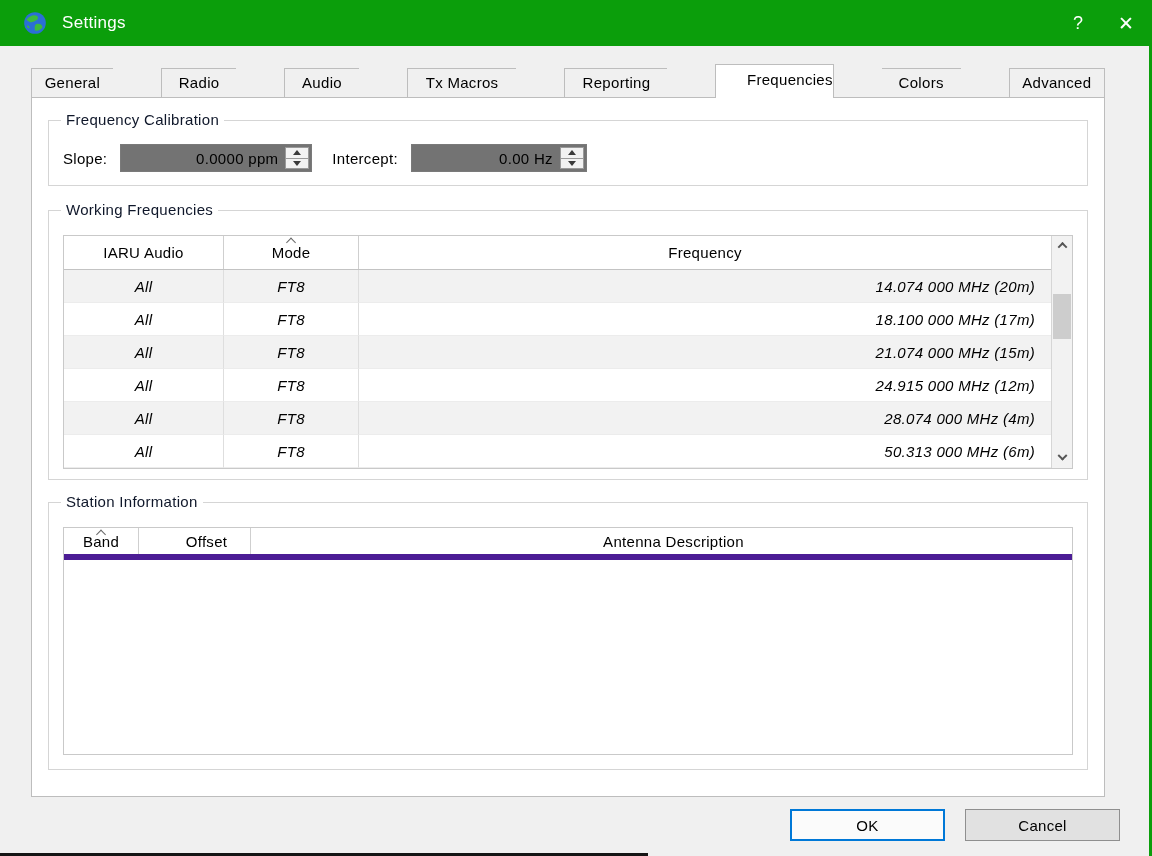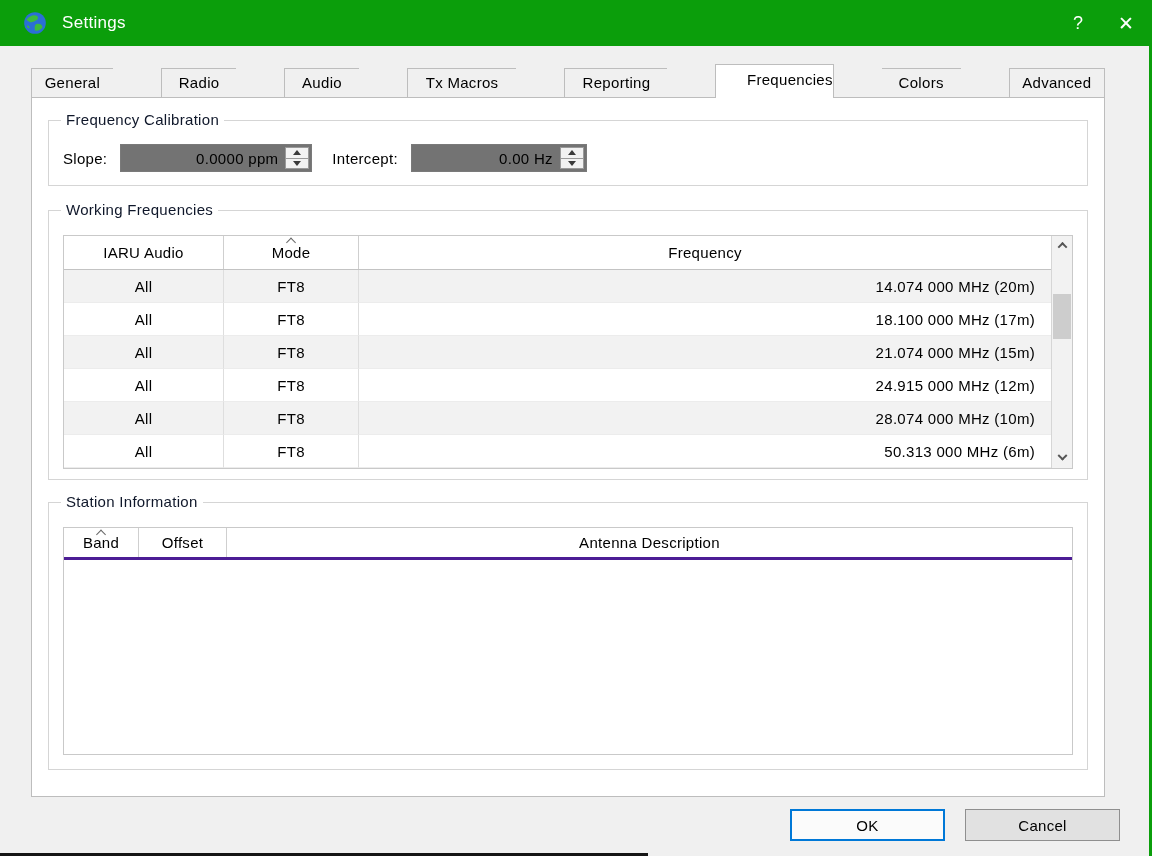--- a/index.html
+++ b/index.html
@@ -95,21 +95,21 @@
   .th {
     position:relative; display:flex; align-items:center; justify-content:center;
     font-size:15px; border-right:1px solid #cfcfcf; background:#fff; cursor:default;
   }
   .th:last-child { border-right:none; }
   .sort-caret {
     position:absolute; top:3px; left:50%; width:7px; height:7px;
     border-left:1px solid #666; border-top:1px solid #666;
     transform:translateX(-50%) rotate(45deg);
   }
-  .tr { display:grid; grid-template-columns:160px 135px 1fr; height:33px; }
+  .tr { display:grid; grid-template-columns:160px 135px 1fr; height:33px;font-style:italic; }
   .tr:nth-child(odd) { background:#f2f2f2; }
   .td {
     display:flex; align-items:center; justify-content:center; font-size:15px;
     border-right:1px solid #dedede; border-bottom:1px solid #ececec;
   }
   .td:last-child { border-right:none; }
   .td.c-freq { justify-content:flex-end; padding-right:16px; }
 
   
   .vscroll {
@@ -119,21 +119,21 @@
   }
   .scroll-btn { height:19px; display:flex; align-items:center; justify-content:center; cursor:default; }
   .chev { width:7px; height:7px; border-left:2px solid #565656; border-top:2px solid #565656; }
   .chev-up   { transform:rotate(45deg) translate(1px,1px); }
   .chev-down { transform:rotate(225deg) translate(2px,2px); }
   .scroll-thumb { position:absolute; top:58px; left:1px; right:1px; height:45px; background:#cdcdcd; }
 
   
   .gb-si { height:268px; }
   .si-table { margin:24px 14px 0; height:228px; border:1px solid #c9c9c9; background:#fff; position:relative; }
-  .si-head { display:grid; grid-template-columns:75px 88px 1fr; height:32px; border-bottom:3px solid #4c1d95; }
+  .si-head { display:grid; grid-template-columns:75px 88px 1fr; height:32px; border-bottom:6px solid #4c1d95;gap:24px; }
   .si-head .th { border-right:1px solid #cfcfcf; }
   .si-head .th:last-child { border-right:none; }
   .si-body { height:194px; background:#fff; }
 
   
   .footer { display:flex; justify-content:flex-end; gap:20px; margin:12px 32px 0 0; }
   .btn {
     width:155px; height:32px; font-size:15px; letter-spacing:0.3px;
     font-family:"Liberation Sans", sans-serif;
     display:flex; align-items:center; justify-content:center; cursor:default;
@@ -233,21 +233,21 @@
             <div class="td c-freq">21.074 000 MHz (15m)</div>
           </div>
           <div class="tr">
             <div class="td">All</div>
             <div class="td">FT8</div>
             <div class="td c-freq">24.915 000 MHz (12m)</div>
           </div>
           <div class="tr">
             <div class="td">All</div>
             <div class="td">FT8</div>
-            <div class="td c-freq">28.074 000 MHz (10m)</div>
+            <div class="td c-freq">28.074 000 MHz (4m)</div>
           </div>
           <div class="tr">
             <div class="td">All</div>
             <div class="td">FT8</div>
             <div class="td c-freq">50.313 000 MHz (6m)</div>
           </div>
         </div>
       </div>
       <div class="vscroll">
         <div class="scroll-btn">

